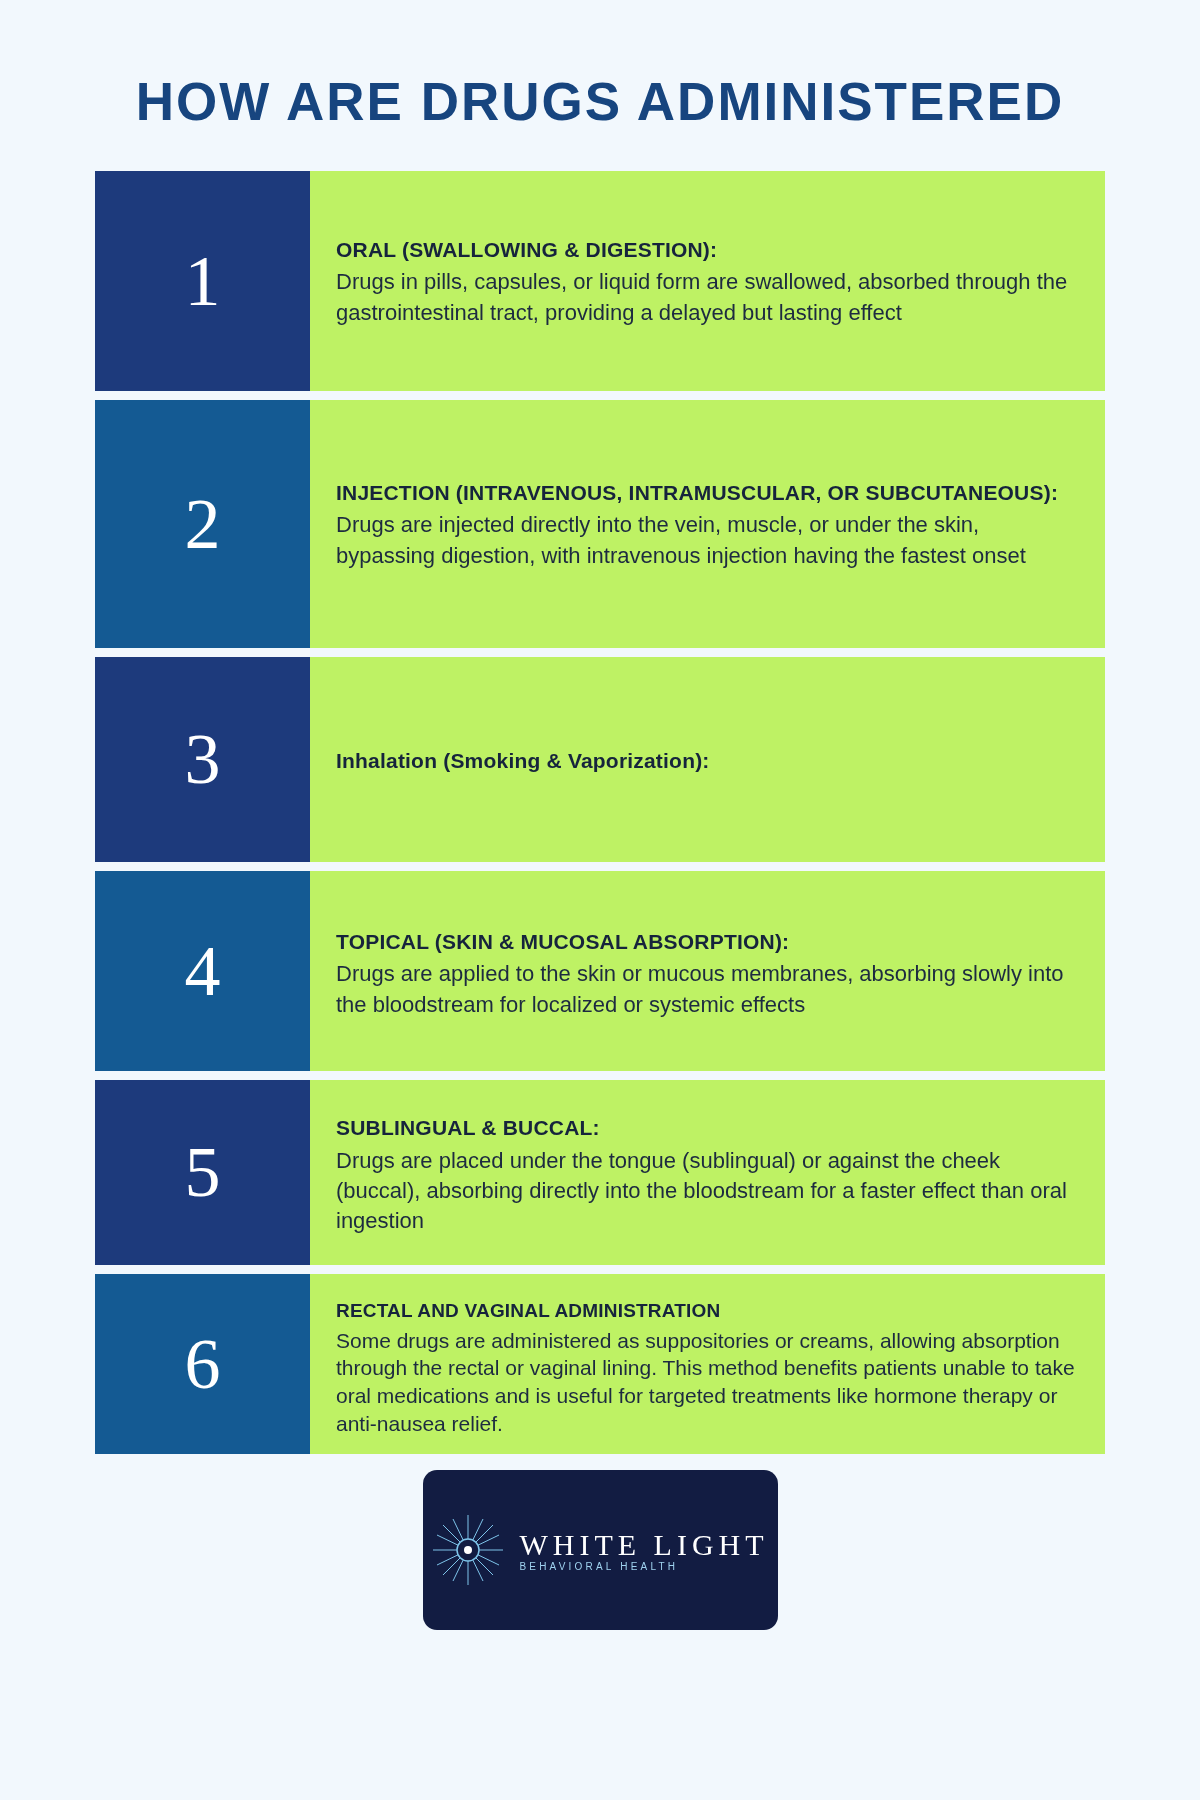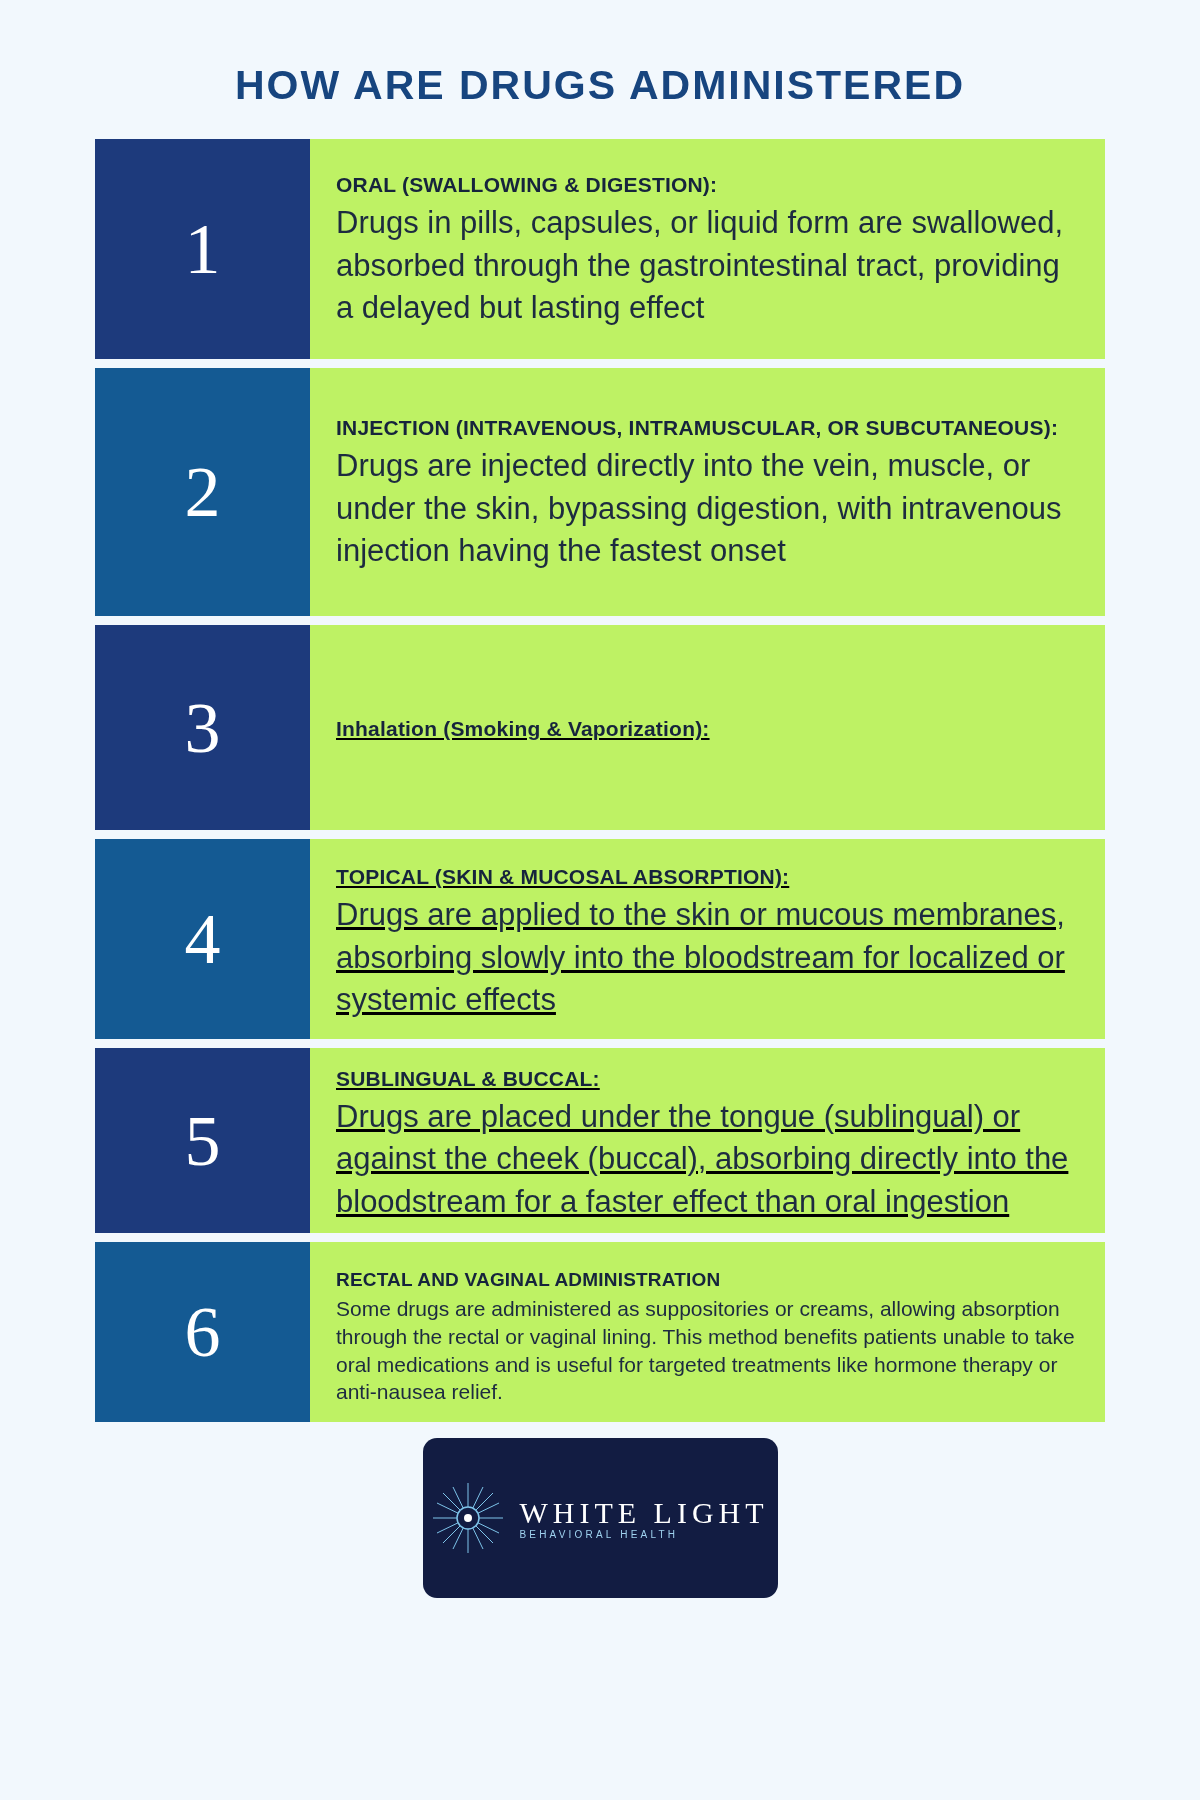--- a/index.html
+++ b/index.html
@@ -18,21 +18,21 @@
     width: 1200px;
     height: 1800px;
     background: #f2f8fd;
     box-sizing: border-box;
   }
   .title {
     text-align: center;
     color: #17457f;
     font-family: "Liberation Sans", sans-serif;
     font-weight: bold;
-    font-size: 41px;
+    font-size: 53px;
     letter-spacing: 2px;
     line-height: 1.28;
     padding-top: 32px;
     text-transform: uppercase;
   }
   .steps {
     margin: 22px auto 0 auto;
     width: 1010px;
   }
   .step {
@@ -64,31 +64,31 @@
   .step-heading {
     color: #16243c;
     font-weight: bold;
     font-size: 21px;
     letter-spacing: 0.2px;
     line-height: 1.35;
     margin-bottom: 3px;
   }
   .step-text {
     color: #1d2b40;
-    font-size: 31px;
+    font-size: 22px;
     line-height: 1.37;
   }
   
   .s1 { height: 220px; }
   .s2 { height: 248px; }
   .s3 { height: 205px; }
   .s4 { height: 200px; }
   .s5 { height: 185px; }
   .s6 { height: 180px; }
-  .s3 .step-body, .s4 .step-body, .s5 .step-body { padding-top: 26px; text-decoration: underline; }
+  .s3 .step-body, .s4 .step-body, .s5 .step-body { padding-top: 26px; }
   .s6 .step-heading { font-size: 19px; }
   .s6 .step-text { font-size: 21px; line-height: 1.32; }
   .s6 .step-body { padding-bottom: 14px; }
 
   .footer {
     margin: 16px auto 0 auto;
     width: 355px;
     height: 160px;
     background: #121c42;
     border-radius: 14px;

